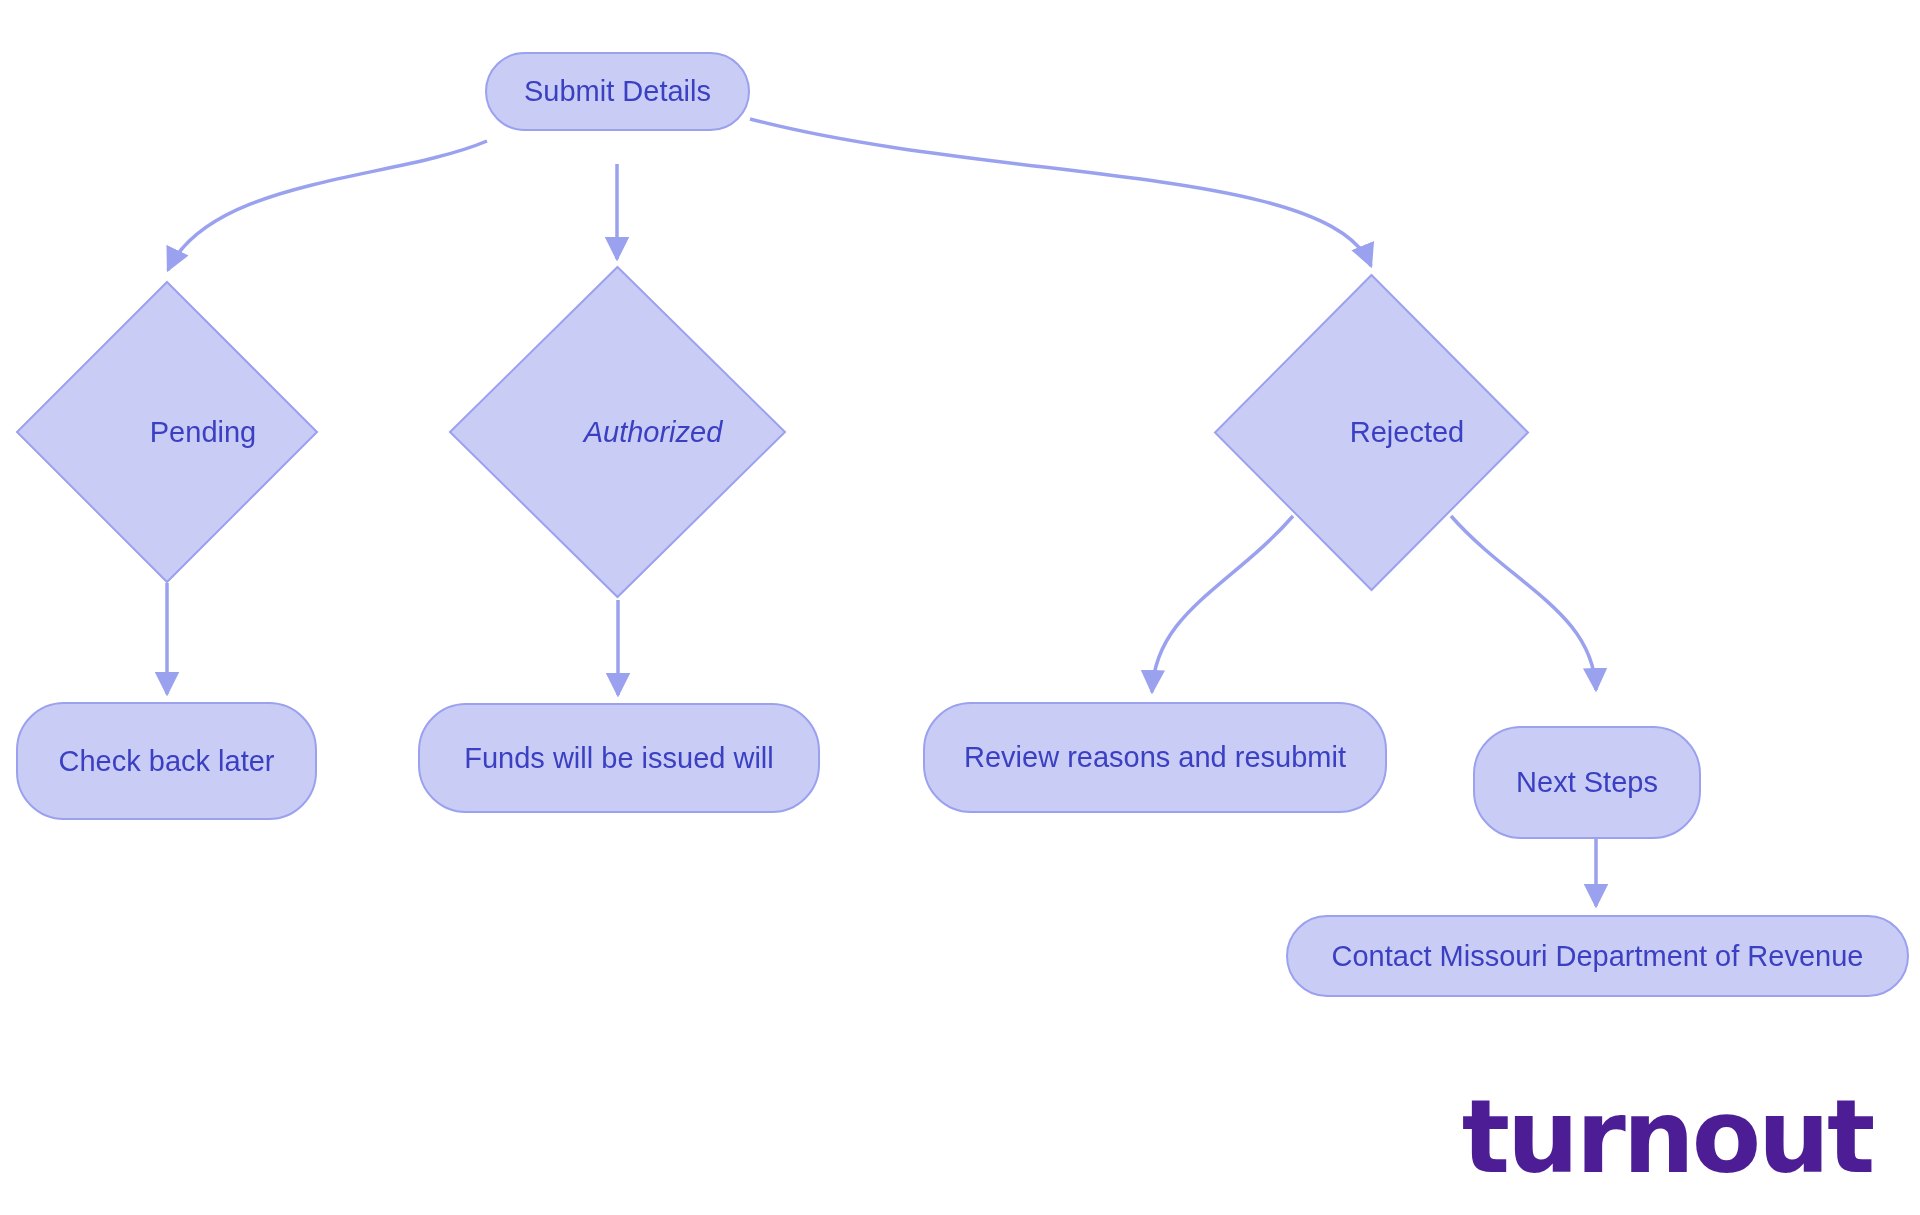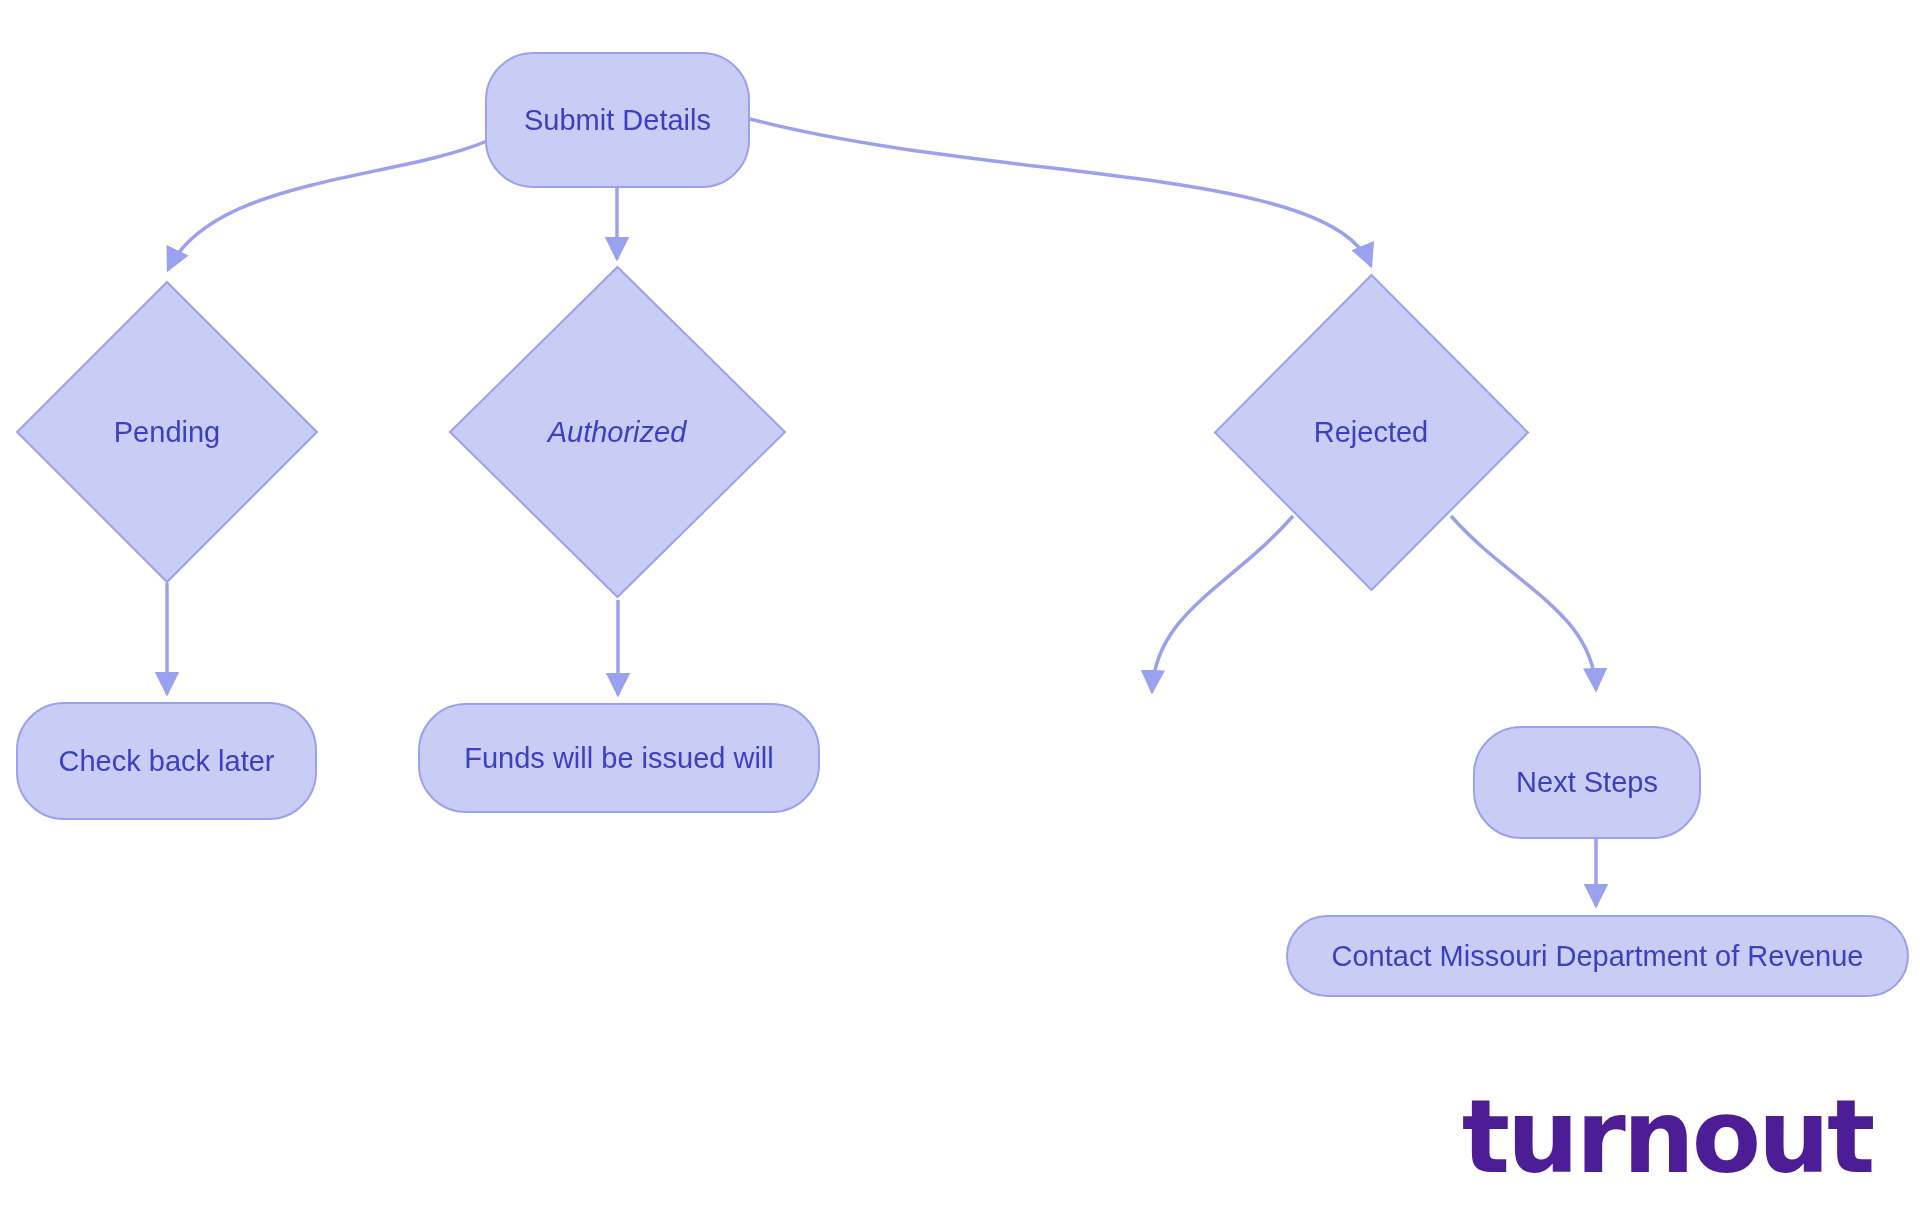--- a/index.html
+++ b/index.html
@@ -22,20 +22,21 @@
     display:flex;align-items:center;justify-content:center;
     text-align:center;
     white-space:nowrap;
   }
   .diamond-label{
     position:absolute;
     transform:translate(-50%,-50%);
     color:#3b40c3;
     font-size:29px;
     white-space:nowrap;
+    margin-left:36px;
   }
   #logo{
     position:absolute;
     left:1444px;top:1082px;
     width:446px;
     text-align:center;
     font-family:"DejaVu Sans","Liberation Sans",sans-serif;
     font-weight:bold;
     font-size:101px;
     letter-spacing:-3px;
@@ -66,38 +67,41 @@
       <path d="M 1596 816 L 1596 906" marker-end="url(#arrow)"></path>
     </g>
 
     <g fill="#c9ccf5" stroke="#9ba1ee" stroke-width="2">
       <polygon points="167,282 317,432 167,582 17,432"></polygon>
       <polygon points="617.5,267 785,432 617.5,597 450,432"></polygon>
       <polygon points="1371.5,275 1528,432.5 1371.5,590 1215,432.5"></polygon>
     </g>
   </svg>
 
-  <div class="node" style="left:485px;top:52px;width:265px;height:136px;">
+  <div class="node" style="left:485px;top:52px;width:265px;height:79px;">
     <span>Submit Details</span>
   </div>
 
   <div class="diamond-label" style="left:167px;top:432px;">Pending</div>
 
   <div class="diamond-label" style="left:617px;top:432px;font-style:italic;">Authorized</div>
 
   <div class="diamond-label" style="left:1371px;top:432px;">Rejected</div>
 
   <div class="node" style="left:16px;top:702px;width:301px;height:118px;">
     <span>Check back later</span>
   </div>
 
   <div class="node" style="left:418px;top:703px;width:402px;height:110px;">
     <span>Funds will be issued will</span>
   </div>
 
+  <div class="node" style="left:923px;top:702px;width:464px;height:111px;">
+    <span>Review reasons and resubmit</span>
+  </div>
 
   <div class="node" style="left:1473px;top:702px;width:228px;height:113px;margin-top:24px;">
     <span>Next Steps</span>
   </div>
 
   <div class="node" style="left:1286px;top:915px;width:623px;height:82px;">
     <span>Contact Missouri Department of Revenue</span>
   </div>
 
   <div id="logo">turnout</div>

